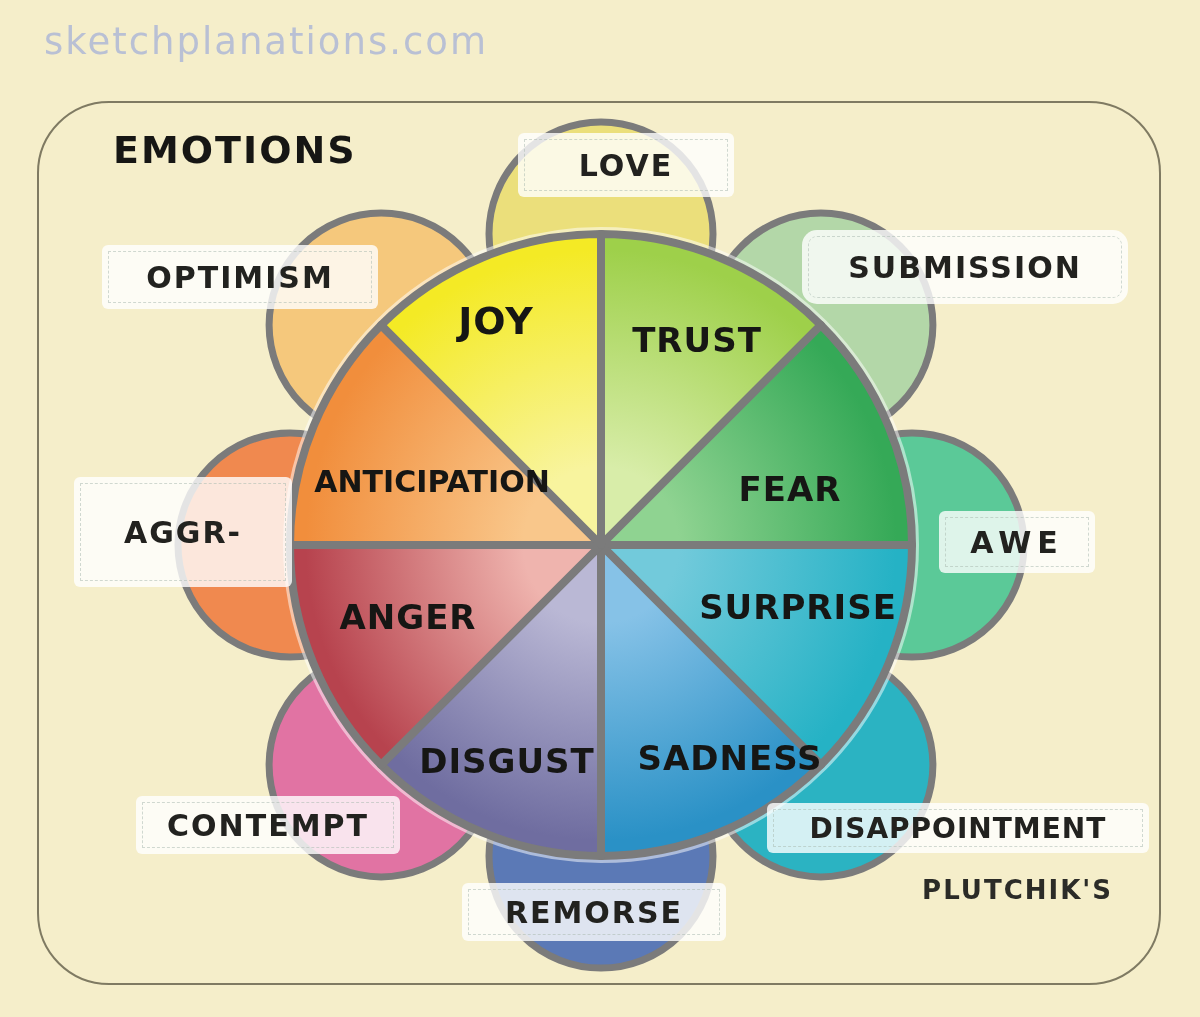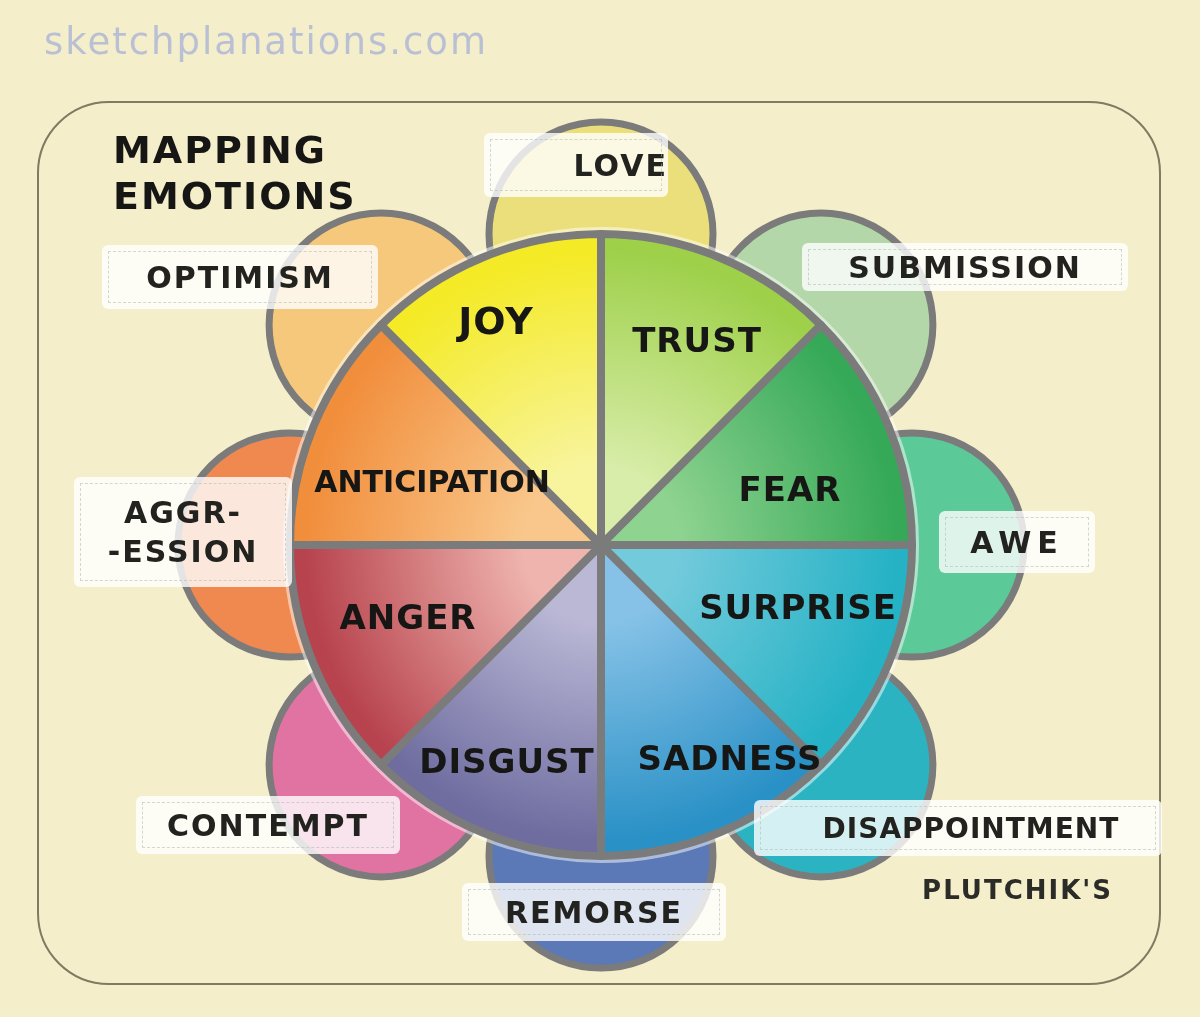--- a/index.html
+++ b/index.html
@@ -40,24 +40,24 @@
   .seg-joy{left:496px;top:321px;font-size:38px;}
   .petal-box{
     position:absolute;transform:translate(-50%,-50%);
     display:flex;flex-direction:column;align-items:center;justify-content:center;
     background:rgba(255,255,255,0.8);
     border-radius:6px;
     outline:1.5px dashed rgba(172,188,178,0.55);outline-offset:-7px;
     font-size:30px;font-weight:bold;letter-spacing:2px;white-space:nowrap;
     color:#22221f;
   }
-  .box-love{left:576px;top:165px;width:184px;height:64px;align-items:flex-end;}
-  .box-submission{left:965px;top:267px;width:326px;height:48px;}
+  .box-love{left:626px;top:165px;width:216px;height:64px;}
+  .box-submission{left:965px;top:267px;width:326px;height:74px;border-radius:15px;}
   .box-awe{left:1017px;top:542px;width:156px;height:62px;letter-spacing:6px;}
-  .box-disappointment{left:958px;top:828px;width:382px;height:56px;font-size:28px;letter-spacing:1px;padding-left:26px;}
+  .box-disappointment{left:958px;top:828px;width:382px;height:50px;font-size:28px;letter-spacing:1px;}
   .box-remorse{left:594px;top:912px;width:264px;height:58px;}
   .box-contempt{left:268px;top:825px;width:264px;height:58px;}
   .box-aggression{left:155px;top:532px;width:218px;height:110px;line-height:1.3;margin-left:28px;}
   .box-optimism{left:240px;top:277px;width:276px;height:64px;}
   .attribution{
     position:absolute;right:87px;top:872px;text-align:right;
     font-size:26px;font-weight:bold;letter-spacing:2px;line-height:1.45;
     color:#2b2b27;
   }
 </style>
@@ -126,21 +126,20 @@
       <path d="M 601 545 L 820.9 325.1 A 311 311 0 0 1 912.0 545.0 Z" fill="url(#seg-grad-1)" stroke="#7b7b7b" stroke-width="8" stroke-linejoin="round"></path>
       <path d="M 601 545 L 912.0 545.0 A 311 311 0 0 1 820.9 764.9 Z" fill="url(#seg-grad-2)" stroke="#7b7b7b" stroke-width="8" stroke-linejoin="round"></path>
       <path d="M 601 545 L 820.9 764.9 A 311 311 0 0 1 601.0 856.0 Z" fill="url(#seg-grad-3)" stroke="#7b7b7b" stroke-width="8" stroke-linejoin="round"></path>
       <path d="M 601 545 L 601.0 856.0 A 311 311 0 0 1 381.1 764.9 Z" fill="url(#seg-grad-4)" stroke="#7b7b7b" stroke-width="8" stroke-linejoin="round"></path>
       <path d="M 601 545 L 381.1 764.9 A 311 311 0 0 1 290.0 545.0 Z" fill="url(#seg-grad-5)" stroke="#7b7b7b" stroke-width="8" stroke-linejoin="round"></path>
       <path d="M 601 545 L 290.0 545.0 A 311 311 0 0 1 381.1 325.1 Z" fill="url(#seg-grad-6)" stroke="#7b7b7b" stroke-width="8" stroke-linejoin="round"></path>
       <path d="M 601 545 L 381.1 325.1 A 311 311 0 0 1 601.0 234.0 Z" fill="url(#seg-grad-7)" stroke="#7b7b7b" stroke-width="8" stroke-linejoin="round"></path>
     </svg>
 
   <div class="title">
-    <div>MAPPING</div>
     <div>EMOTIONS</div>
   </div>
 
   <div class="seg-label seg-joy">JOY</div>
   <div class="seg-label seg-trust">TRUST</div>
   <div class="seg-label seg-fear">FEAR</div>
   <div class="seg-label seg-surprise">SURPRISE</div>
   <div class="seg-label seg-sadness">SADNESS</div>
   <div class="seg-label seg-disgust">DISGUST</div>
   <div class="seg-label seg-anger">ANGER</div>
@@ -159,21 +158,20 @@
       <span>DISAPPOINTMENT</span>
     </div>
   <div class="petal-box box-remorse">
       <span>REMORSE</span>
     </div>
   <div class="petal-box box-contempt">
       <span>CONTEMPT</span>
     </div>
   <div class="petal-box box-aggression">
     <span>AGGR-</span>
-    <span>-ESSION</span>
   </div>
   <div class="petal-box box-optimism">
       <span>OPTIMISM</span>
     </div>
 
   <div class="attribution">
     <div>PLUTCHIK'S</div>
   </div>
 
 </div>

